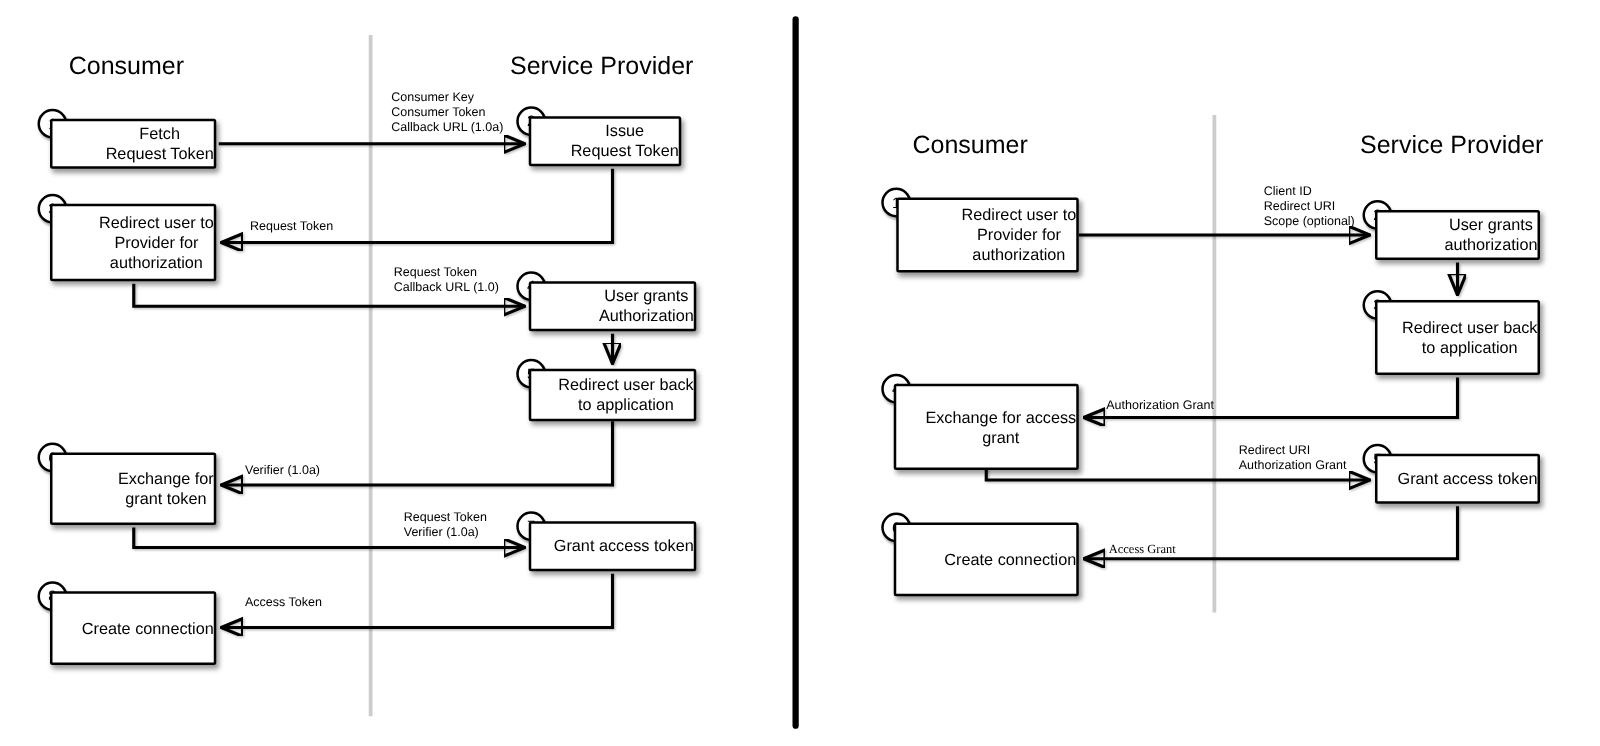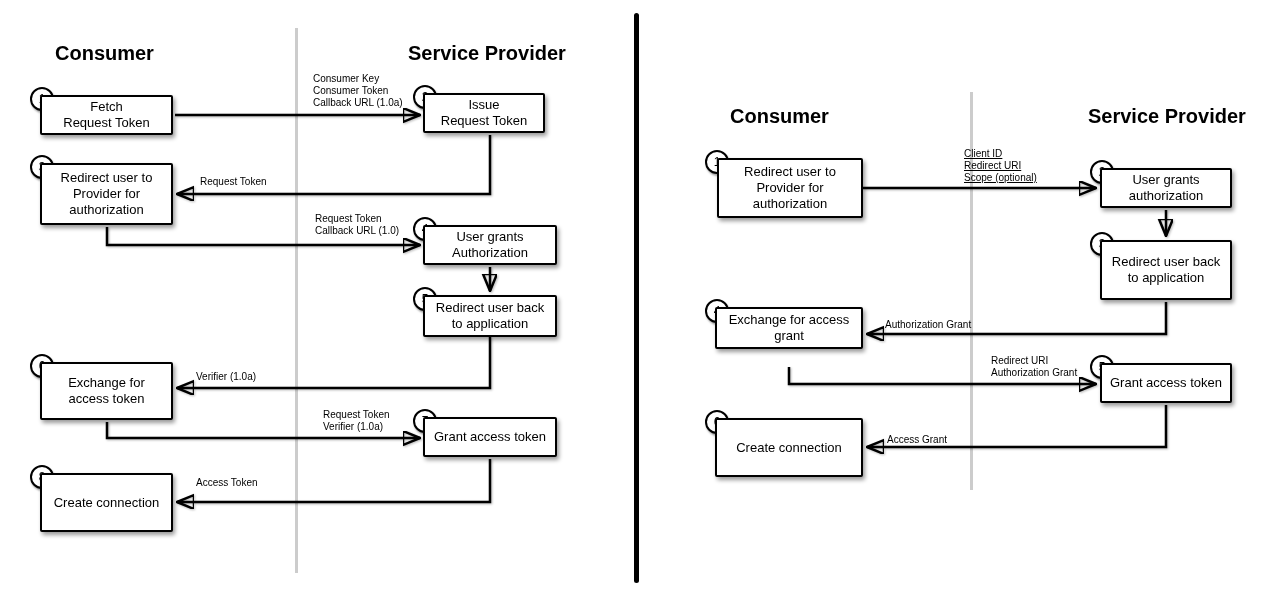--- a/index.html
+++ b/index.html
@@ -1,35 +1,35 @@
 <!DOCTYPE html>
 <html><head>
 <meta charset="utf-8">
 <style>
   html,body { margin:0; padding:0; background:#ffffff; }
   body { width:1280px; height:597px; font-family:"Liberation Sans", sans-serif; color:#000; }
   .canvas { position:relative; width:1280px; height:597px; overflow:hidden; background:#fff; }
 
-  .hdr { position:absolute; font-weight:bold; font-size:20px; letter-spacing:0px; white-space:nowrap;text-align:center; }
+  .hdr { position:absolute; font-weight:normal; font-size:20px; letter-spacing:0px; white-space:nowrap;text-align:center; }
 
   .lifeline { position:absolute; width:3px; background:#cccccc; }
   .divider  { position:absolute; width:5px; background:#000; border-radius:3px; }
 
   .badge {
     position:absolute; width:24px; height:24px; box-sizing:border-box;
     border:2px solid #000; border-radius:50%; background:#fff;
     display:flex; align-items:center; justify-content:center;
     font-size:12px; box-shadow:1px 2px 2px rgba(0,0,0,0.35);
   }
 
   .box {
     position:absolute; box-sizing:border-box; background:#fff;
     border:2px solid #000; border-radius:2px;
     box-shadow:2px 3px 4px rgba(0,0,0,0.40);
-    display:flex; align-items:center; justify-content:center;
+    display:flex; align-items:center; justify-content:flex-end;
   }
   .box-text {
     font-size:13px; line-height:16px; text-align:center; white-space:pre-line;
   }
 
   .alabel {
     position:absolute; font-size:10px; line-height:12px; white-space:pre-line;
   }
 
   svg.arrows { position:absolute; left:0; top:0; filter:drop-shadow(1px 1.5px 1px rgba(0,0,0,0.28)); }
@@ -104,21 +104,21 @@
   <div class="box" style="left:423px;top:225px;width:134px;height:40px;">
     <span class="box-text">User grants
 Authorization</span>
     </div>
   <div class="box" style="left:423px;top:295px;width:134px;height:42px;">
     <span class="box-text">Redirect user back
 to application</span>
     </div>
   <div class="box" style="left:40px; top:362px;width:133px;height:58px;">
     <span class="box-text">Exchange for
-access token</span>
+grant token</span>
     </div>
   <div class="box" style="left:423px;top:417px;width:134px;height:40px;">
     <span class="box-text">Grant access token</span>
     </div>
   <div class="box" style="left:40px; top:473px;width:133px;height:59px;">
     <span class="box-text">Create connection</span>
     </div>
 
   <div class="box" style="left:717px; top:158px;width:146px;height:60px;">
     <span class="box-text">Redirect user to
@@ -126,21 +126,21 @@
 authorization</span>
     </div>
   <div class="box" style="left:1100px;top:168px;width:132px;height:40px;">
     <span class="box-text">User grants
 authorization</span>
     </div>
   <div class="box" style="left:1100px;top:240px;width:132px;height:60px;">
     <span class="box-text">Redirect user back
 to application</span>
     </div>
-  <div class="box" style="left:715px; top:307px;width:148px;height:42px;">
+  <div class="box" style="left:715px; top:307px;width:148px;height:69px;">
     <span class="box-text">Exchange for access
 grant</span>
     </div>
   <div class="box" style="left:1100px;top:363px;width:132px;height:40px;">
     <span class="box-text">Grant access token</span>
     </div>
   <div class="box" style="left:715px; top:418px;width:148px;height:59px;">
     <span class="box-text">Create connection</span>
     </div>
 
@@ -148,21 +148,21 @@
 Consumer Token
 Callback URL (1.0a)</div>
   <div class="alabel" style="left:200px;top:176px;">Request Token</div>
   <div class="alabel" style="left:315px;top:213px;">Request Token
 Callback URL (1.0)</div>
   <div class="alabel" style="left:196px;top:371px;">Verifier (1.0a)</div>
   <div class="alabel" style="left:323px;top:409px;">Request Token
 Verifier (1.0a)</div>
   <div class="alabel" style="left:196px;top:477px;">Access Token</div>
 
-  <div class="alabel" style="left:964px;top:148px;text-decoration:underline;">Client ID
+  <div class="alabel" style="left:1011px;top:148px;">Client ID
 Redirect URI
 Scope (optional)</div>
   <div class="alabel" style="left:885px; top:319px;">Authorization Grant</div>
   <div class="alabel" style="left:991px; top:355px;">Redirect URI
 Authorization Grant</div>
-  <div class="alabel" style="left:887px; top:434px;">Access Grant</div>
+  <div class="alabel" style="left:887px; top:434px;font-family:Liberation Serif, serif;">Access Grant</div>
 
 </div>
 
 </body></html>

